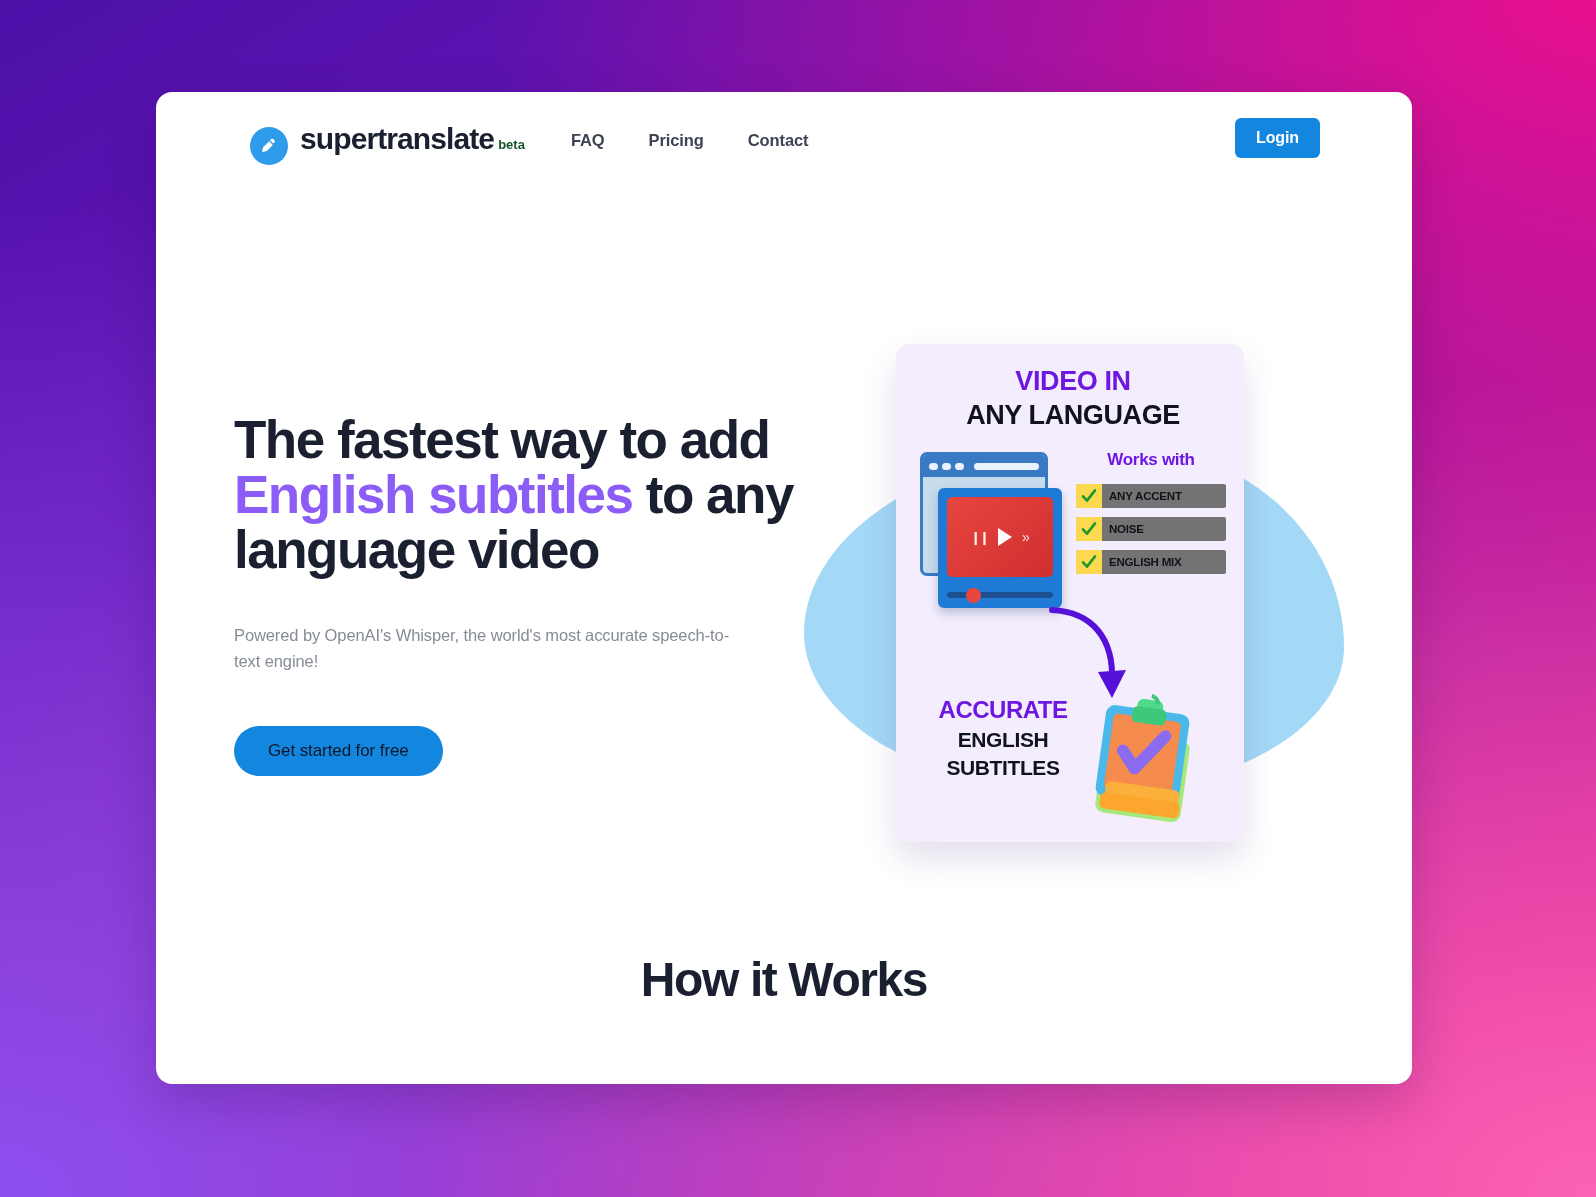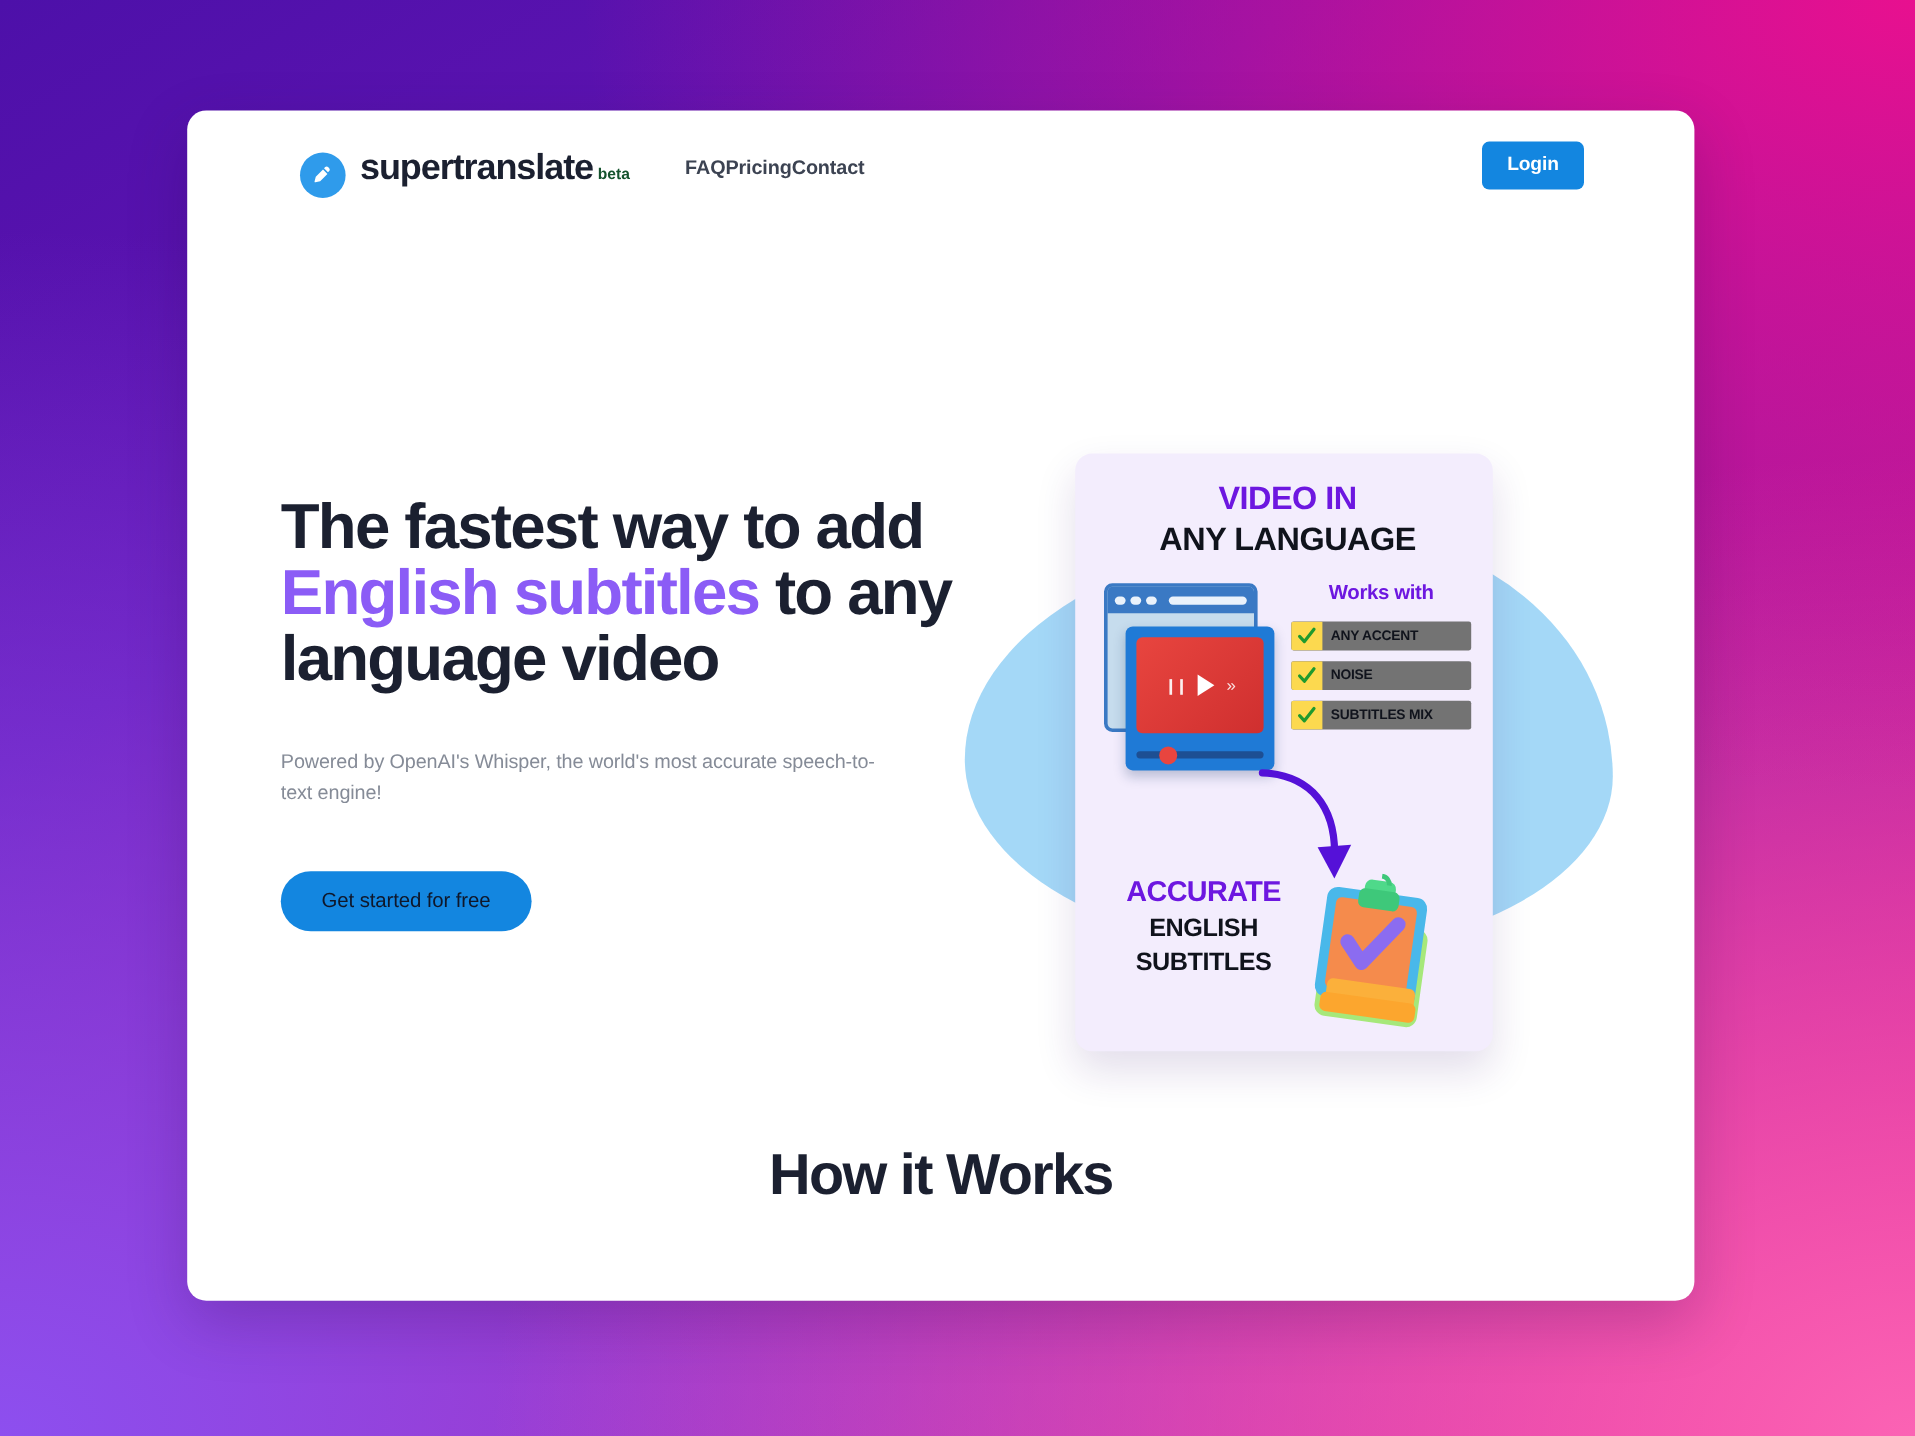--- a/index.html
+++ b/index.html
@@ -74,20 +74,21 @@
   .brand-beta {
     font-size: 13px;
     color: #14532d;
     margin-left: 4px;
     font-weight: bold;
   }
 
   .nav-links {
     display: flex;
     align-items: flex-start;
+    gap: 44px;
     position: relative;
     top: 2px;
   }
 
   .nav-link {
     font-size: 16.5px;
     font-weight: bold;
     color: #3c4352;
     text-decoration: none;
     cursor: pointer;
@@ -171,21 +172,21 @@
     top: 180px;
     width: 540px;
     height: 350px;
     background: #a4d8f7;
     border-radius: 58% 42% 48% 52% / 54% 58% 42% 46%;
   }
 
   .poster {
     position: absolute;
     left: 100px;
-    top: 114px;
+    top: 80px;
     width: 348px;
     height: 498px;
     background: #f3edfd;
     border-radius: 14px;
     box-shadow: 0 16px 34px rgba(60, 20, 110, 0.14);
     overflow: hidden;
   }
 
   .poster-title {
     position: absolute;
@@ -479,21 +480,21 @@
             </span>
             <span class="badge-label">NOISE</span>
           </div>
 
           <div class="badge">
             <span class="badge-check">
               <svg width="16" height="16" viewBox="0 0 24 24" aria-hidden="true">
                 <path d="M3 12.5 9 19 21 3.5" fill="none" stroke="#1f9a2e" stroke-width="4" stroke-linecap="round" stroke-linejoin="round"></path>
               </svg>
             </span>
-            <span class="badge-label">SUBTITLES MIX</span>
+            <span class="badge-label">ENGLISH MIX</span>
           </div>
         </div>
 
         <div class="arrow">
           <svg width="86" height="110" viewBox="0 0 86 110" aria-hidden="true">
             <path d="M4 4 C 44 6, 66 32, 64 76" fill="none" stroke="#5511d8" stroke-width="6" stroke-linecap="round"></path>
             <path d="M50 66 L64 92 L78 64 Z" fill="#5511d8"></path>
           </svg>
         </div>
 

